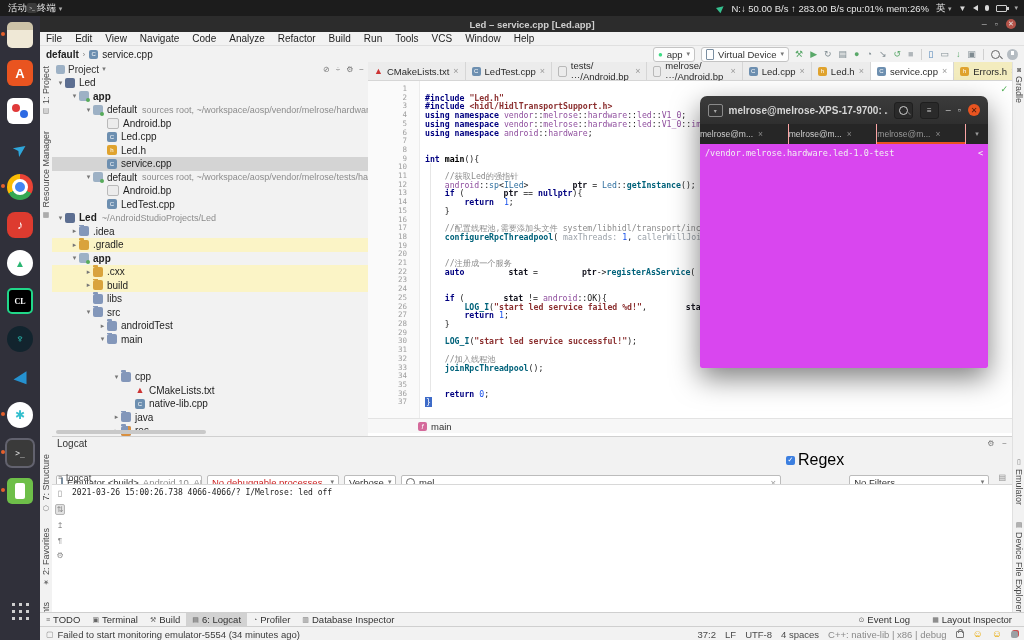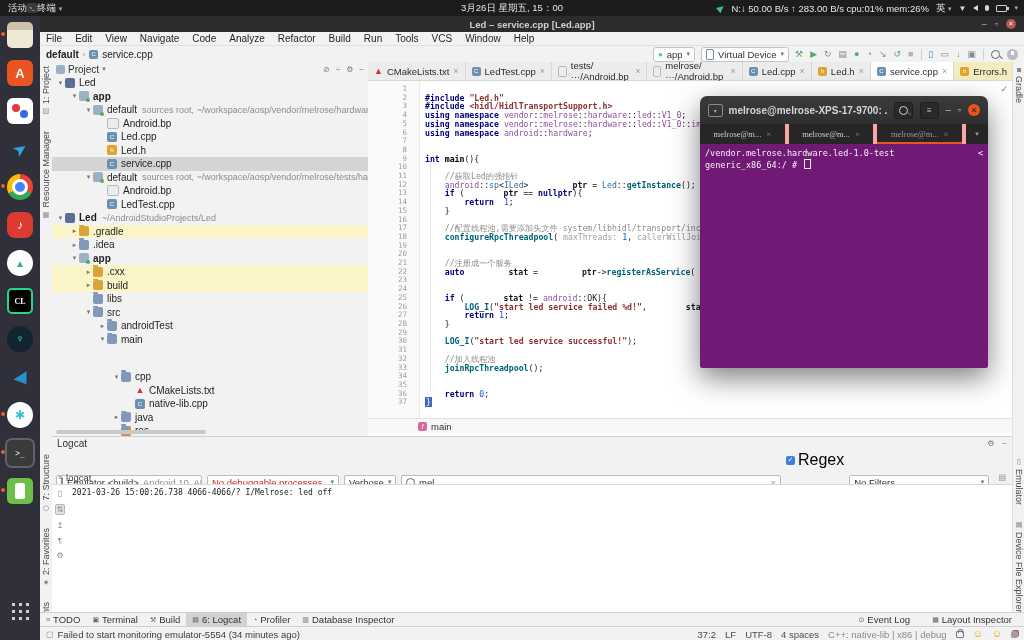--- a/index.html
+++ b/index.html
@@ -189,40 +189,39 @@
   #term{left:700px;top:96px;width:288px;height:272px;z-index:60;border-radius:7px 7px 2px 2px;
         box-shadow:0 10px 28px rgba(0,0,0,.5);overflow:hidden;}
   #term-title{height:28px;background:linear-gradient(#3b3b3b,#2f2f2f);display:flex;align-items:center;gap:6px;padding:0 8px;}
   #term-title .ttl{color:#d6d6d6;font-weight:bold;font-size:10px;white-space:nowrap;overflow:hidden;}
   .t-winico{width:13px;height:11px;border:1px solid #8a8a8a;border-radius:2px;color:#aaa;font-size:6px;display:flex;align-items:center;justify-content:center;}
   #term-title .btns{margin-left:auto;display:flex;align-items:center;gap:7px;}
   .t-btn{width:17px;height:15px;background:#2a2a2a;border:1px solid #1f1f1f;border-radius:3px;display:flex;align-items:center;justify-content:center;color:#cfcfcf;font-size:8px;}
   .t-glyph{color:#cfcfcf;font-size:9px;line-height:8px;}
   .t-close{width:12px;height:12px;border-radius:50%;background:#e95420;color:#441c0c;font-size:8px;display:flex;align-items:center;justify-content:center;}
   #term-tabs{height:20px;background:#262626;display:flex;align-items:stretch;}
-  .t-tab{flex:1;display:flex;align-items:center;justify-content:center;gap:5px;color:#cfcfcf;font-size:8.5px;border-right:4px solid #fca5a5;position:relative;font-family:Liberation Serif, serif;}
+  .t-tab{flex:1;display:flex;align-items:center;gap:5px;color:#cfcfcf;font-size:8.5px;border-right:1px solid #fca5a5;position:relative;}
   .t-tab .x{color:#8a8a8a;}
   .t-tab.active{color:#9a9a9a;box-shadow:inset 0 -2px 0 #e95420;}
   #term-tabs .caret-cell{width:22px;display:flex;align-items:center;justify-content:center;color:#9a9a9a;font-size:7px;}
-  #term-body{height:280px;background:#701a75;color:#f2f2f2;font-size:8.5px;line-height:11px;padding:4px 5px;box-sizing:border-box;}
+  #term-body{height:280px;background:#d946ef;color:#f2f2f2;font-size:8.5px;line-height:11px;padding:4px 5px;box-sizing:border-box;}
   #term-body .l1{display:flex;justify-content:space-between;}
   .cursor{display:inline-block;width:5px;height:8px;border:1px solid #eee;vertical-align:-1px;margin-left:2px;}
 </style>
 </head>
 <body>
 
 <div id="stage">
 
   <div id="gnomebar" class="abs">
     <div class="grp" id="gb-left">
       <span>活动</span>
       <span class="term-mini">&gt;_</span>
       <span><span>终端</span> <span class="caret" style="color:#aaa">▾</span></span>
     </div>
-    <div id="gb-center">3月26日 星期五, 15：00</div>
     <div id="gb-right">
       <span class="sendarrow">▶</span>
       <span>N:↓ 50.00 B/s ↑ 283.00 B/s cpu:01% mem:26%</span>
       <span><span>英</span> <span class="caret" style="color:#aaa">▾</span></span>
       <span class="gb-ico">▼</span>
       <span class="spk"></span>
       <span class="mic"></span>
       <span class="batt"></span>
       <span class="caret" style="color:#aaa">▾</span>
     </div>
@@ -436,29 +435,29 @@
             <span class="arr"></span>
             <span class="ti ti-cpp">C</span>
             <span>LedTest.cpp</span>
           </div>
           <div class="trow" style="padding-left: 4px;">
             <span class="arr">▾</span>
             <span class="ti ti-prj"></span>
             <span class="bold">Led</span>
             <span class="sub">~/AndroidStudioProjects/Led</span>
           </div>
+          <div class="trow" style="padding-left: 18px;">
+            <span class="arr">▸</span>
+            <span class="ti ti-fold2"></span>
+            <span>.idea</span>
+          </div>
           <div class="trow y" style="padding-left: 18px;">
             <span class="arr">▸</span>
             <span class="ti ti-fold"></span>
             <span>.gradle</span>
-          </div>
-          <div class="trow" style="padding-left: 18px;">
-            <span class="arr">▸</span>
-            <span class="ti ti-fold2"></span>
-            <span>.idea</span>
           </div>
           <div class="trow" style="padding-left: 18px;">
             <span class="arr">▾</span>
             <span class="ti ti-mod"></span>
             <span class="bold">app</span>
           </div>
           <div class="trow y" style="padding-left: 32px;">
             <span class="arr">▸</span>
             <span class="ti ti-fold"></span>
             <span>.cxx</span>
@@ -776,19 +775,16 @@
           <span>melrose@m...</span>
           <span class="x">×</span>
         </div>
         <div class="caret-cell">▾</div>
       </div>
     <div id="term-body" class="mono">
       <div class="l1">
         <span>/vendor.melrose.hardware.led-1.0-test</span>
         <span>&lt;</span>
       </div>
-      <div>
-        <span>generic_x86_64:/ # </span><span class="cursor"></span>
-      </div>
     </div>
   </div>
 
 </div>
 
 </body></html>

